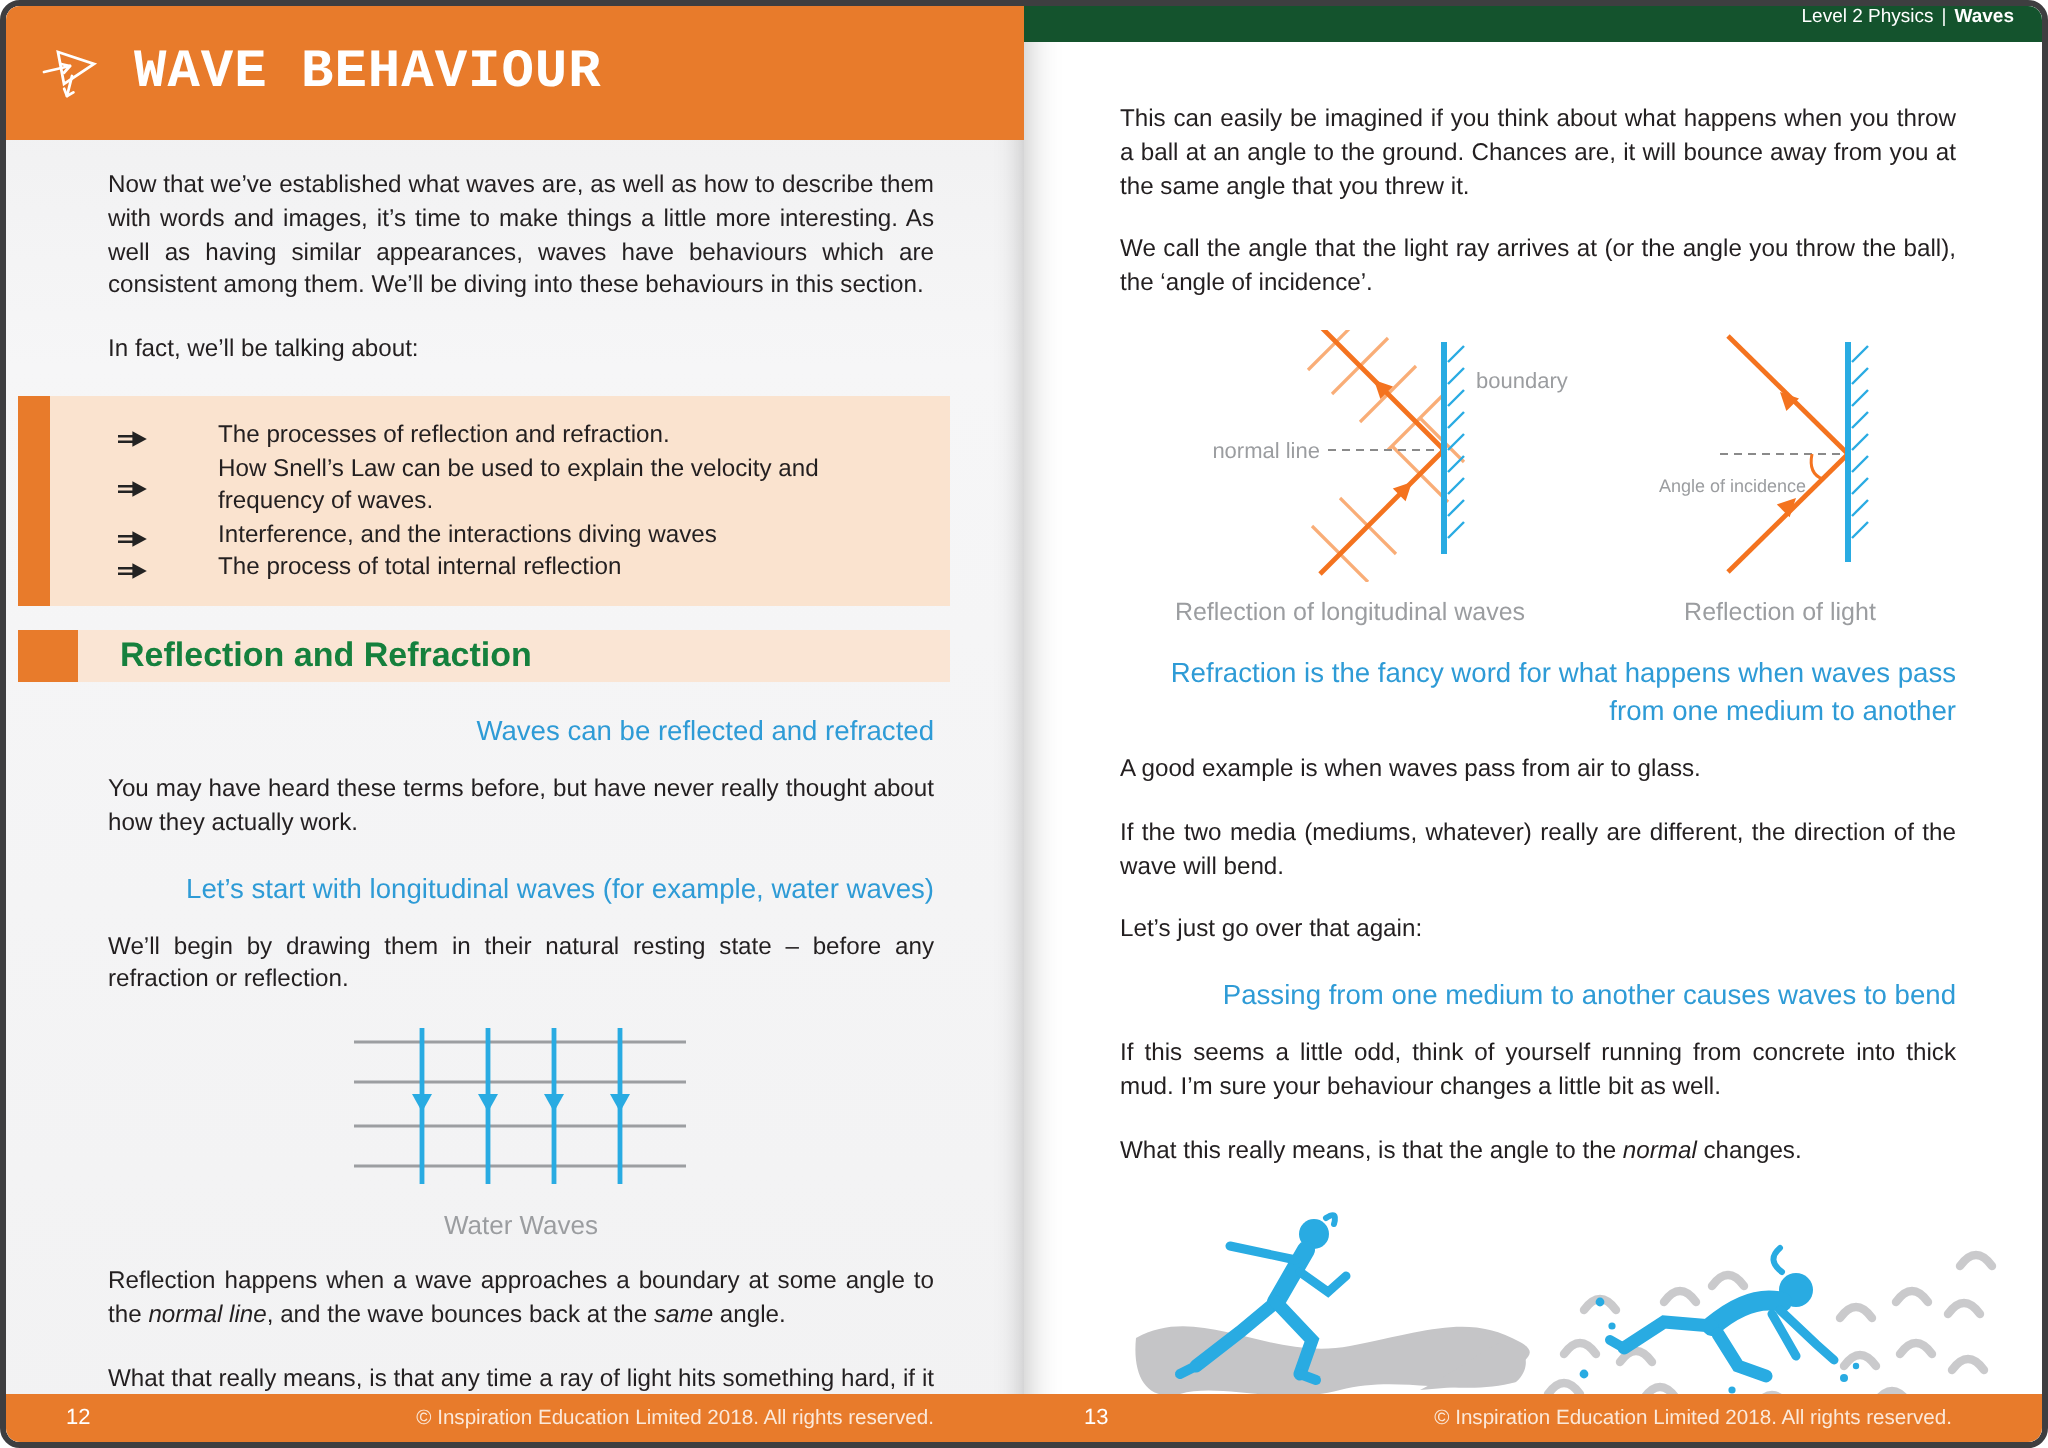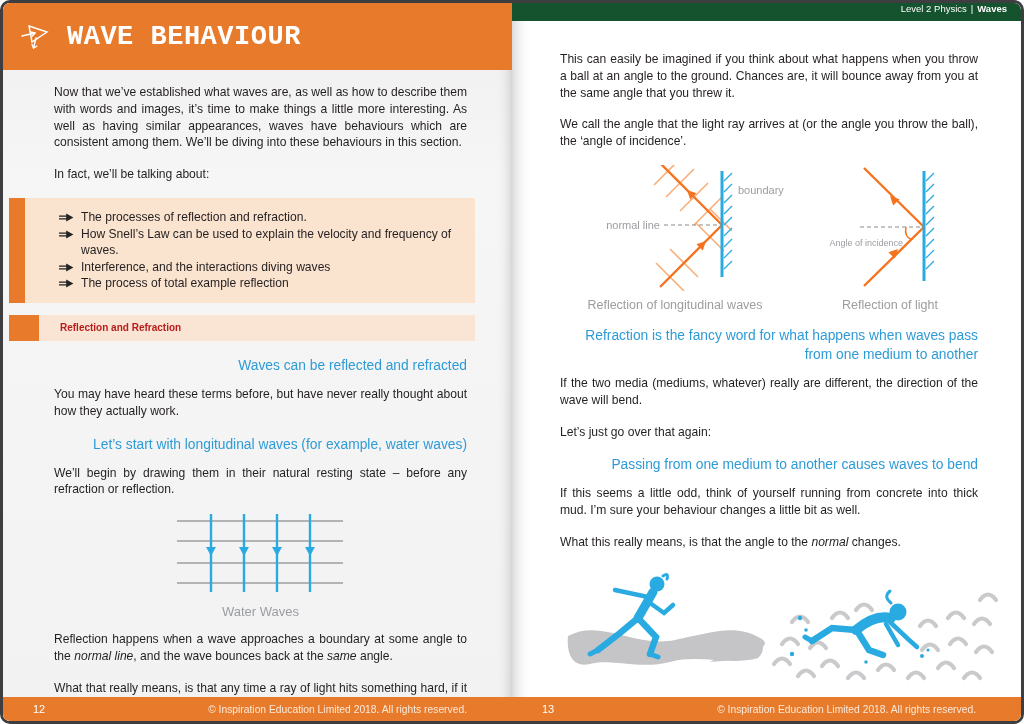--- a/index.html
+++ b/index.html
@@ -19,26 +19,26 @@
 
   
   .banner{background:#e87b2b;height:67px;display:flex;align-items:center;padding-left:18px;font-family:Liberation Mono, monospace;}
   .banner h1{color:#fff;font-size:27px;font-weight:bold;letter-spacing:.5px;margin:0 0 0 14px;}
   .lp-content{padding:14px 45px 0 51px;color:#231f20;}
   .body-text{font-size:12.1px;line-height:16.8px;text-align:justify;margin:0 0 15px 0;}
   .no-just{text-align:left;}
   .bullet-row{display:flex;margin:0 -8px 12px -45px;}
   .bullet-bar{width:16px;background:#e87b2b;}
   .bullet-box{flex:1;background:#fae3cf;padding:11px 10px 11px 33px;}
-  .bullet-item{display:flex;align-items:flex-start;font-size:12.1px;line-height:16.6px;}
+  .bullet-item{display:flex;align-items:center;font-size:12.1px;line-height:16.6px;gap:28px;}
   .bullet-item .glyph{margin:4px 7px 0 0;flex:0 0 auto;}
   .section-row{display:flex;margin:0 -8px 15px -45px;height:26px;}
   .section-square{width:30px;background:#e87b2b;}
   .section-strip{flex:1;background:#fae5d4;display:flex;align-items:center;padding-left:21px;}
-  .section-strip span{color:#b91c1c;font-weight:bold;font-size:10px;}
+  .section-strip span{color:#15803d;font-weight:bold;font-size:17px;}
   .sub-blue{color:#2e9bd6;font-weight:normal;font-size:13.8px;line-height:19px;margin:0 0 11px 0;text-align:right;}
   .figure-ww{text-align:center;margin:2px 0 12px 0;}
   .fig-caption{color:#9b9da0;font-size:13px;margin-top:5px;}
 
   
   .page-footer{position:absolute;left:0;right:0;bottom:0;height:24px;background:#e87b2b;
     display:flex;align-items:center;color:#fff;}
   .page-num{font-size:11px;margin-left:30px;}
   .copyright{margin-left:auto;margin-right:45px;font-size:10.3px;color:#fbe9da;}
 
@@ -100,21 +100,21 @@
                 <path d="M1 3.1 H9 M1 5.9 H9" stroke="#232323" stroke-width="1.2" fill="none"></path>
                 <path d="M8.2 0.6 L15.4 4.5 L8.2 8.4 Z" fill="#232323"></path>
               </svg>
             <span>Interference, and the interactions diving waves</span>
           </div>
           <div class="bullet-item">
             <svg class="glyph" width="16" height="9" viewBox="0 0 16 9">
                 <path d="M1 3.1 H9 M1 5.9 H9" stroke="#232323" stroke-width="1.2" fill="none"></path>
                 <path d="M8.2 0.6 L15.4 4.5 L8.2 8.4 Z" fill="#232323"></path>
               </svg>
-            <span>The process of total example reflection</span>
+            <span>The process of total internal reflection</span>
           </div>
         </div>
       </div>
 
       <div class="section-row">
         <div class="section-square"></div>
         <div class="section-strip">
           <span>Reflection and Refraction</span>
         </div>
       </div>
@@ -241,20 +241,21 @@
               <line x1="124" y1="82" x2="132" y2="74"></line>
               <line x1="124" y1="93" x2="132" y2="85"></line>
               <line x1="124" y1="104" x2="132" y2="96"></line>
             </g>
           </svg>
           <figcaption class="fig-caption">Reflection of light</figcaption>
         </figure>
       </div>
 
       <h3 class="sub-blue">Refraction is the fancy word for what happens when waves pass from one medium to another</h3>
+      <p class="body-text no-just">A good example is when waves pass from air to glass.</p>
       <p class="body-text">If the two media (mediums, whatever) really are different, the direction of the wave will bend.</p>
       <p class="body-text no-just">Let’s just go over that again:</p>
 
       <h3 class="sub-blue">Passing from one medium to another causes waves to bend</h3>
       <p class="body-text">If this seems a little odd, think of yourself running from concrete into thick mud. I’m sure your behaviour changes a little bit as well.</p>
       <p class="body-text no-just"><span>What this really means, is that the angle to the </span><em>normal</em><span> changes.</span></p>
 
       <div class="illustration">
         <svg width="440" height="142" viewBox="0 0 440 142">
           <defs>

